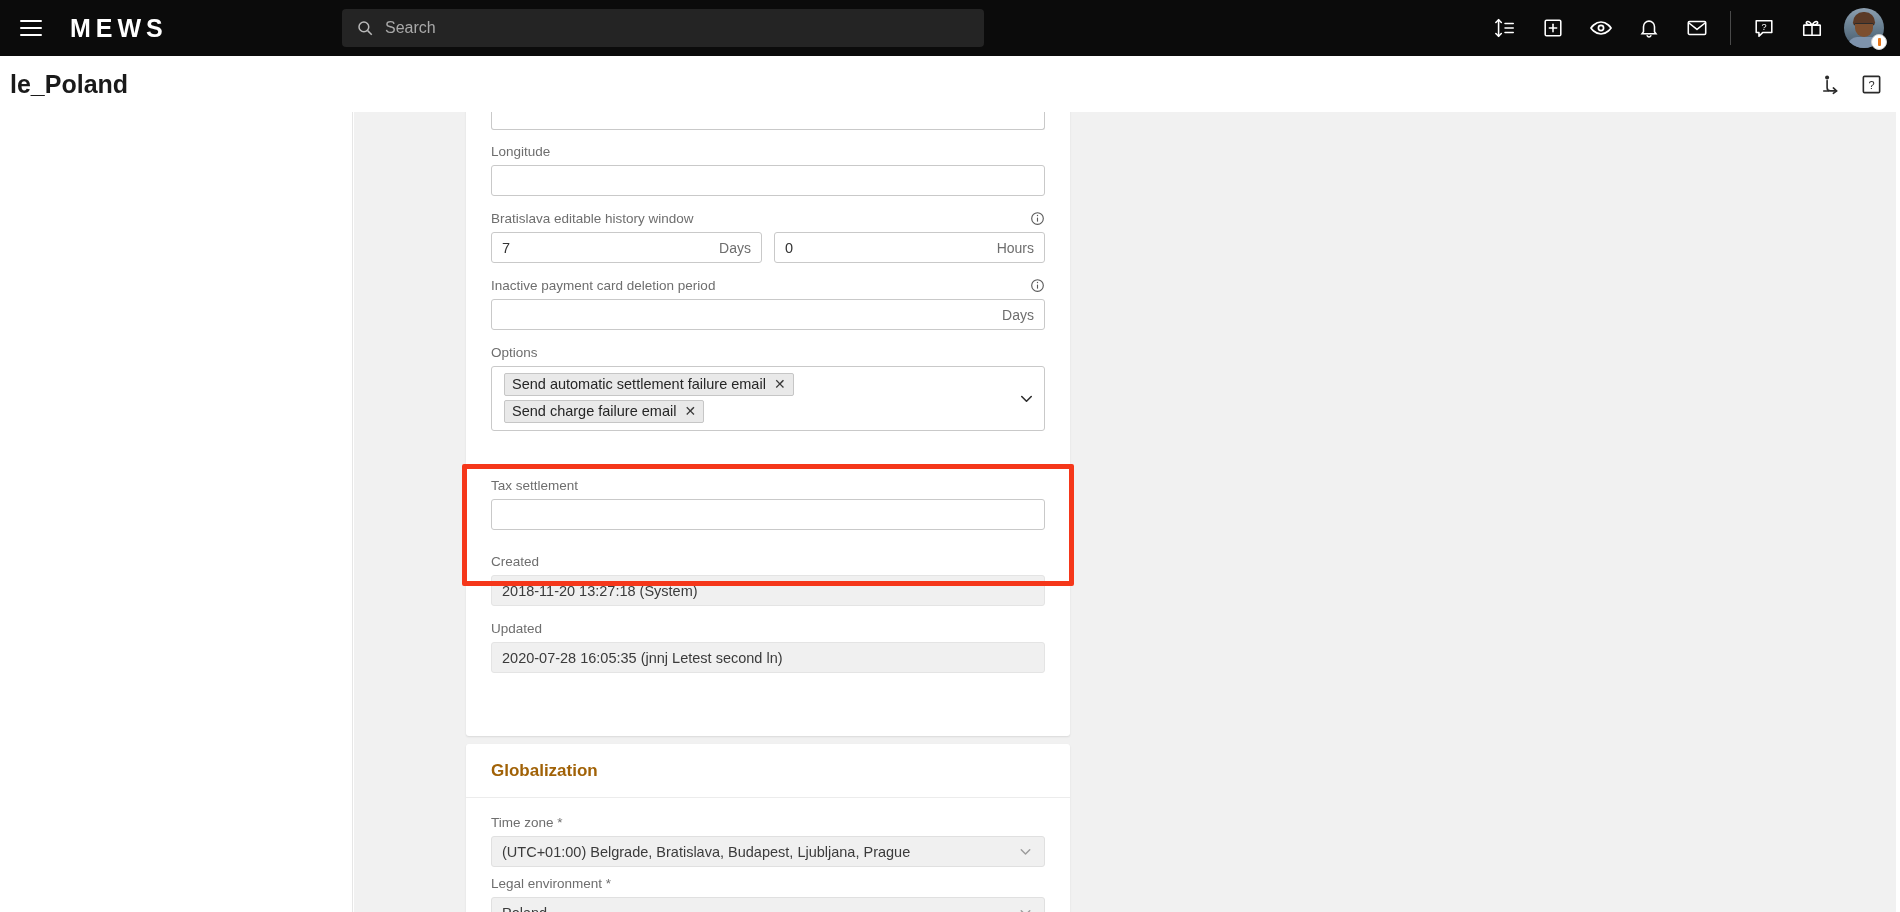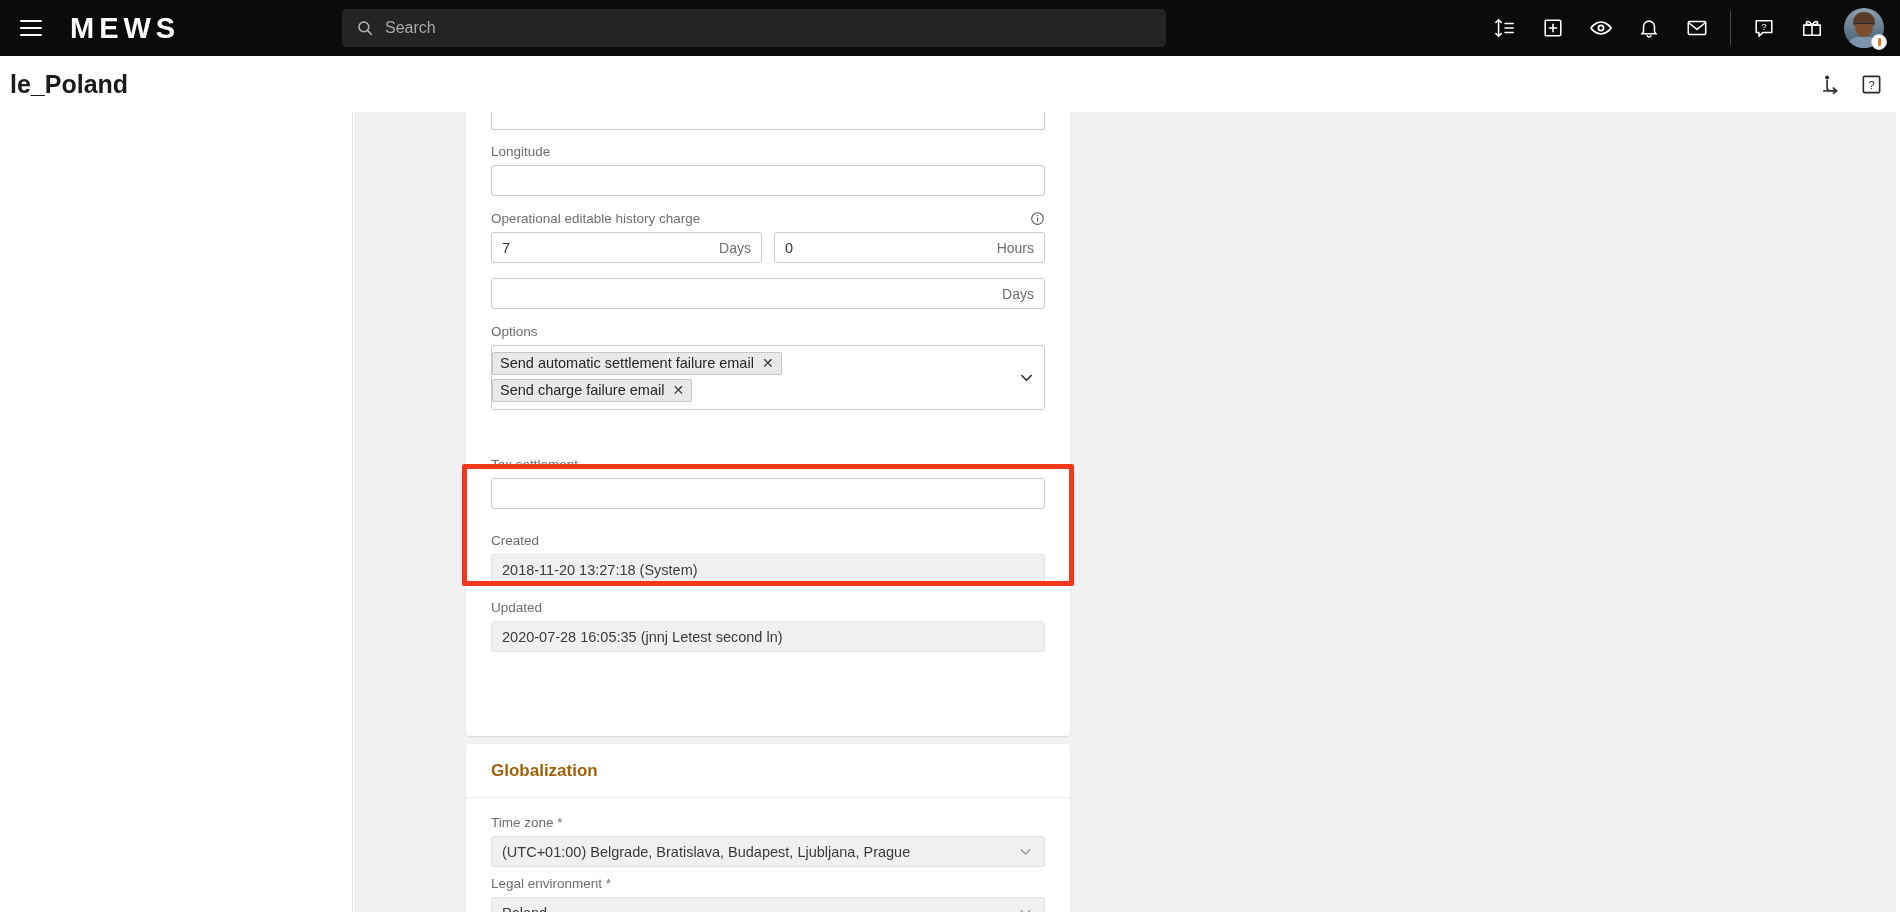--- a/index.html
+++ b/index.html
@@ -20,29 +20,29 @@
   .hamburger {
     width: 46px; height: 56px;
     display: flex; flex-direction: column; align-items: center; justify-content: center;
     gap: 5px; margin-left: 8px; cursor: pointer;
   }
   .hamburger span {
     display: block; width: 22px; height: 2px; background: #ffffff; border-radius: 1px;
   }
   .brand {
     color: #ffffff;
-    font-size: 29px;
+    font-size: 25px;
     font-weight: 700;
     letter-spacing: 5px;
     margin-left: 16px;
     user-select: none;
   }
   .searchbox {
     position: absolute; left: 342px; top: 9px;
-    width: 824px; height: 38px;
+    width: 642px; height: 38px;
     background: #242424;
     border-radius: 4px;
     display: flex; align-items: center;
     padding-left: 14px;
     cursor: text;
   }
   .searchbox .sicon { width: 18px; height: 18px; flex: none; }
   .searchbox .sph {
     color: #a9a9a9; font-size: 16px; margin-left: 11px;
   }
@@ -191,21 +191,21 @@
     display: flex; align-items: center;
   }
   .select .chev { margin-left: auto; }
 
   
   .multiselect {
     width: 100%;
     min-height: 50px;
     border: 1px solid #c9c9c9; border-radius: 3px;
     background: #ffffff;
-    padding: 6px 8px 7px 0;
+    padding: 6px 8px 7px 12px;
     display: flex; align-items: center;
   }
   .chips { display: flex; flex-direction: column; align-items: flex-start; gap: 4px; flex: 1; }
   .chip {
     display: inline-flex; align-items: center; gap: 8px;
     background: #e9e9e9;
     border: 1px solid #c6c6c6;
     border-radius: 2px;
     padding: 2px 7px 3px 7px;
     font-size: 14.5px; color: #262626;
@@ -363,40 +363,48 @@
 
         <div class="field" style="margin-bottom:15px;">
           <div class="flabel">
             <span>Longitude</span>
           </div>
           <div class="inp"></div>
         </div>
 
         <div class="field" style="margin-bottom:15px;">
           <div class="flabel">
-            <span>Operational editable history charge</span>
+            <span>Bratislava editable history window</span>
             <svg class="info-icon" width="15" height="15" viewBox="0 0 24 24" fill="none" stroke="#5a5a5a" stroke-width="1.8">
               <circle cx="12" cy="12" r="9.3"></circle>
                 <line x1="12" y1="10.6" x2="12" y2="17"></line>
                 <circle cx="12" cy="7.2" r="1.1" fill="#5a5a5a" stroke="none"></circle>
             </svg>
           </div>
           <div class="pair">
             <div class="inp">
               <span>7</span>
               <span class="suffix">Days</span>
             </div>
             <div class="inp">
               <span>0</span>
               <span class="suffix">Hours</span>
             </div>
           </div>
         </div>
 
         <div class="field" style="margin-bottom:15px;">
+          <div class="flabel">
+            <span>Inactive payment card deletion period</span>
+            <svg class="info-icon" width="15" height="15" viewBox="0 0 24 24" fill="none" stroke="#5a5a5a" stroke-width="1.8">
+              <circle cx="12" cy="12" r="9.3"></circle>
+                <line x1="12" y1="10.6" x2="12" y2="17"></line>
+                <circle cx="12" cy="7.2" r="1.1" fill="#5a5a5a" stroke="none"></circle>
+            </svg>
+          </div>
           <div class="inp">
             <span></span>
             <span class="suffix">Days</span>
           </div>
         </div>
 
         <div class="field" style="margin-bottom:26px;">
           <div class="flabel">
             <span>Options</span>
           </div>

